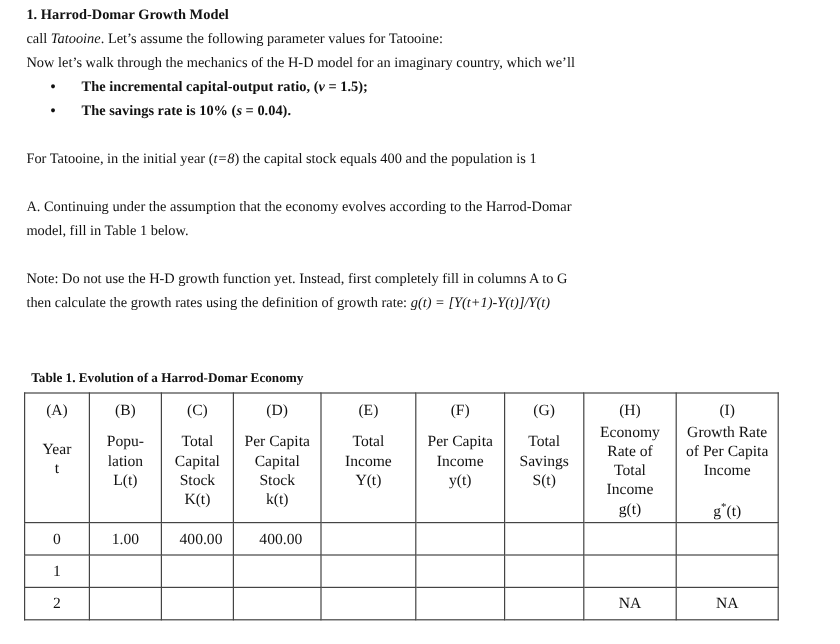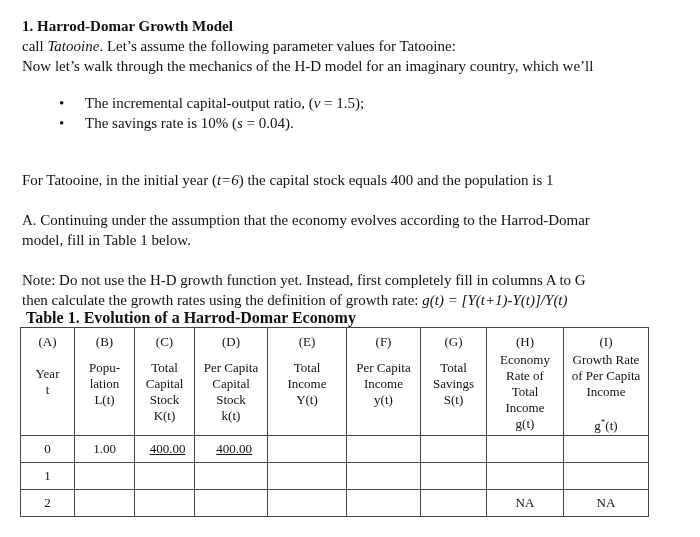--- a/index.html
+++ b/index.html
@@ -1,47 +1,47 @@
 <!DOCTYPE html>
 <html><head>
 <meta charset="utf-8">
 <style>
   html, body { margin: 0; padding: 0; background: #ffffff; }
   body { width: 700px; height: 537px; position: relative; overflow: hidden;
          font-family: "Liberation Serif", serif; color: #111; }
-  .doc { position: absolute; left: 22px; top: 16px; width: 660px; font-size: 15px; line-height: 20px; }
+  .doc { position: absolute; left: 22px; top: 2px; width: 660px; font-size: 12px; line-height: 20px; }
   .title { font-weight: bold; }
   .p { margin: 0; }
-  ul.bullets { margin: 17px; padding: 0; list-style: none; }
+  ul.bullets { margin: 0; padding: 0; list-style: none; font-weight: bold; }
   ul.bullets li { position: relative; padding-left: 46px; }
   ul.bullets li::before { content: "\2022"; position: absolute; left: 20px; }
   .gap { height: 20px; }
   i { font-style: italic; }
-  .table-caption { position: absolute; left: 26px; top: 309px; font-weight: bold; font-size: 16px; }
+  .table-caption { position: absolute; left: 26px; top: 309px; font-weight: bold; font-size: 11px; }
   table.hd { position: absolute; left: 20px; top: 327px; border-collapse: collapse; font-size: 13px; line-height: 16px; }
   table.hd td { border: 1.5px solid #444; text-align: center; vertical-align: top; padding: 0; }
   table.hd tr.head td { height: 108px; padding-top: 6px; box-sizing: border-box; }
   table.hd tr.row td { height: 26px; vertical-align: middle; }
   .lettr { display: block; margin-bottom: 10px; }
-  .c-left { text-align: left; padding-left: 6px !important; text-decoration: underline; }
+  .c-left { text-align: left; padding-left: 6px !important; }
   sup { font-size: 9px; }
 </style>
 </head>
 <body>
 
 <div class="doc">
   <p class="p title">1. Harrod-Domar Growth Model</p>
   <p class="p"><span>call </span><i>Tatooine</i><span>.  Let’s assume the following parameter values for Tatooine:</span></p>
   <p class="p">Now let’s walk through the mechanics of the H-D model for an imaginary country, which we’ll</p>
   <ul class="bullets">
     <li><span>The incremental capital-output ratio, (</span><i>v</i><span> = 1.5);</span></li>
     <li><span>The savings rate is 10% (</span><i>s</i><span> = 0.04).</span></li>
   </ul>
   <div class="gap"></div>
-  <p class="p"><span>For Tatooine, in the initial year (</span><i>t=6</i><span>) the capital stock equals 400 and the population is 1</span></p>
+  <p class="p"><span>For Tatooine, in the initial year (</span><i>t=8</i><span>) the capital stock equals 400 and the population is 1</span></p>
   <div class="gap"></div>
   <p class="p">A. Continuing under the assumption that the economy evolves according to the Harrod-Domar</p>
   <p class="p">model, fill in Table 1 below.</p>
   <div class="gap"></div>
   <p class="p">Note: Do not use the H-D growth function yet.  Instead, first completely fill in columns A to G</p>
   <p class="p"><span>then calculate the growth rates using the definition of growth rate: </span><i>g(t) = [Y(t+1)-Y(t)]/Y(t)</i></p>
 </div>
 
 <div class="table-caption">Table 1. Evolution of a Harrod-Domar Economy</div>
 

